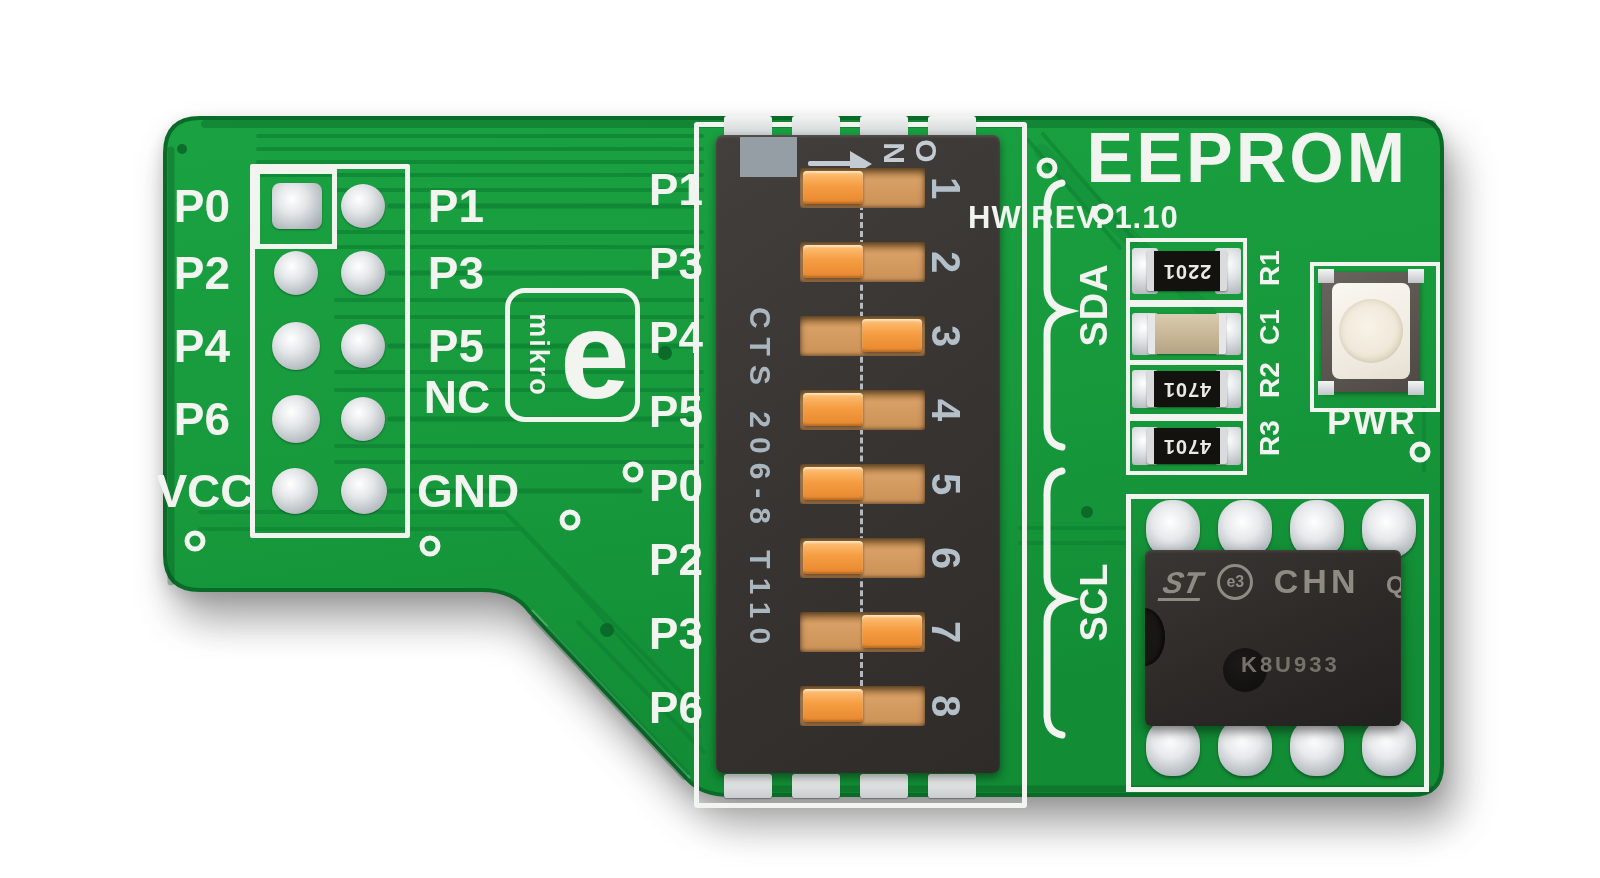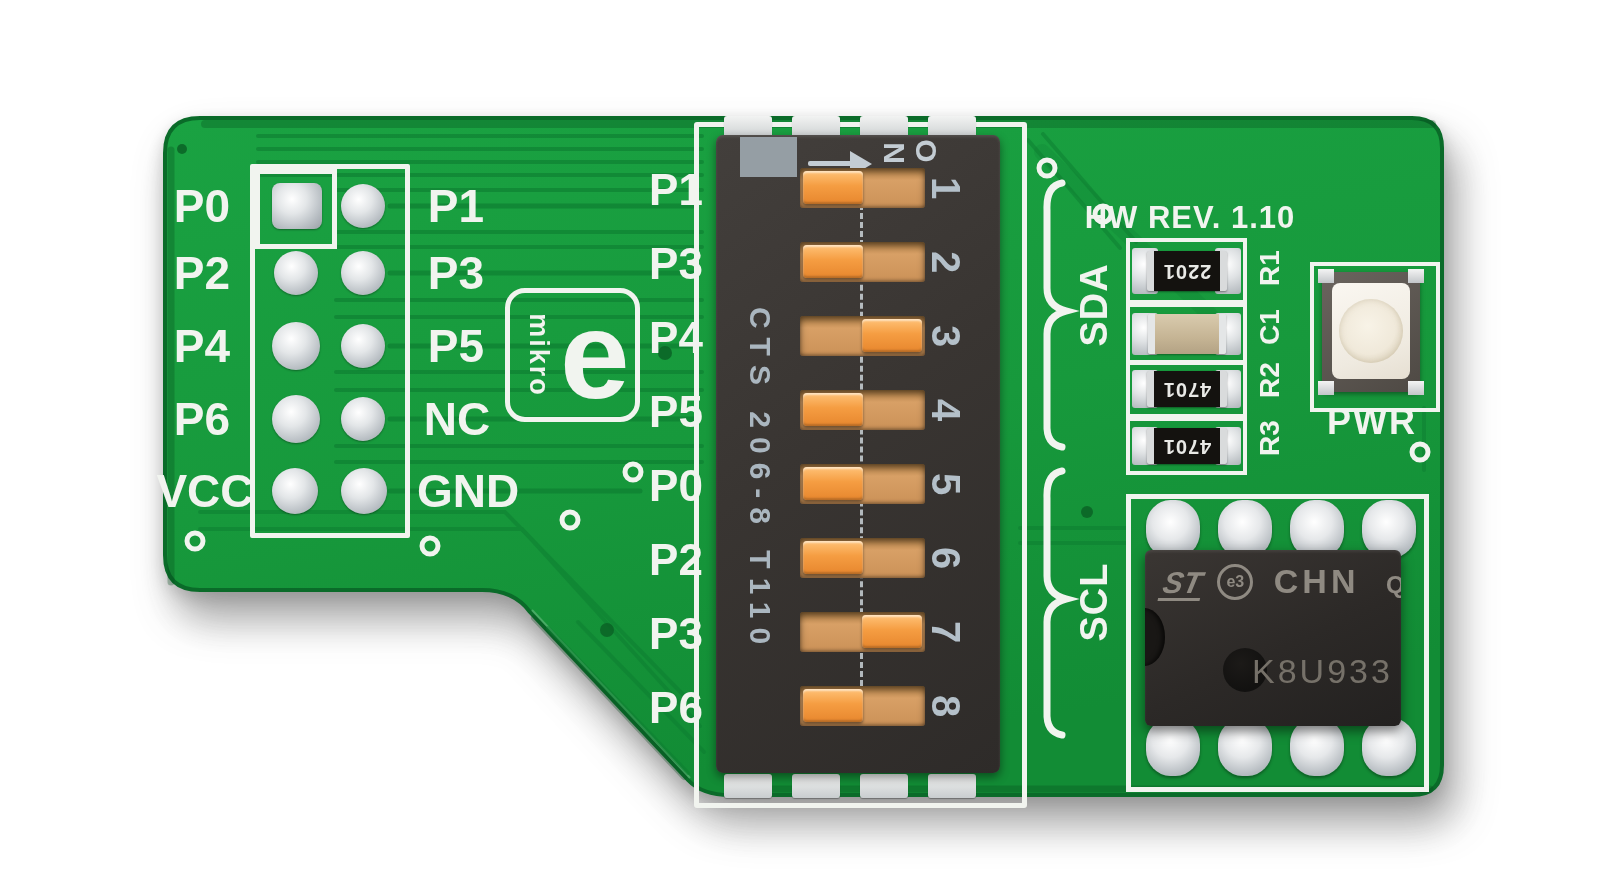--- a/index.html
+++ b/index.html
@@ -180,21 +180,21 @@
   <div class="el pad" style="left:341px;top:468px;width:46px;height:46px;"></div>
 
   <div class="el pinlabel ctr" style="left:202px;top:206px;">P0</div>
   <div class="el pinlabel ctr" style="left:202px;top:273px;">P2</div>
   <div class="el pinlabel ctr" style="left:202px;top:346px;">P4</div>
   <div class="el pinlabel ctr" style="left:202px;top:419px;">P6</div>
   <div class="el pinlabel ctr" style="left:205px;top:491px;">VCC</div>
   <div class="el pinlabel ctr" style="left:456px;top:206px;">P1</div>
   <div class="el pinlabel ctr" style="left:456px;top:273px;">P3</div>
   <div class="el pinlabel ctr" style="left:456px;top:346px;">P5</div>
-  <div class="el pinlabel ctr" style="left:457px;top:419px;">NC</div>
+  <div class="el pinlabel ctr" style="left:457px;top:397px;">NC</div>
   <div class="el pinlabel ctr" style="left:468px;top:491px;">GND</div>
 
   <div class="el mlogo" style="left:505px;top:288px;width:125px;height:124px;">
     <span class="mlogo-word">mikro</span>
     <span class="mlogo-e">e</span>
   </div>
 
   <div class="el diplabel ctr" style="left:676px;top:190px;">P1</div>
   <div class="el diplabel ctr" style="left:676px;top:264px;">P3</div>
   <div class="el diplabel ctr" style="left:676px;top:338px;">P4</div>
@@ -319,18 +319,19 @@
   <div class="el icpad" style="left:1362px;top:718px;width:54px;height:58px;"></div>
 
   <div class="el icbody" style="left:1145px;top:550px;width:256px;height:176px;">
     <div class="icnotch"></div>
     <div class="icdimple"></div>
     <div class="icline" style="left:16px;top:12px;">
       <span class="stlogo">ST</span><span class="pbfree">e3</span>
       <span style="font-size:34px;font-weight:bold;letter-spacing:4px;margin-left:16px;">CHN</span>
       <span style="font-size:24px;font-weight:bold;margin-left:22px;">Q</span>
     </div>
-    <div class="icline" style="left:107px;top:102px;font-size:34px;font-weight:normal;letter-spacing:3px;color:#767169;">K8U933</div>
-  </div>
-
-  <div class="el hwrev" style="left:996px;top:200px;width:388px;text-align:center;">HW REV. 1.10</div>
+    <div class="icline" style="left:96px;top:102px;font-size:22px;font-weight:bold;letter-spacing:3px;color:#767169;">K8U933</div>
+  </div>
+
+  <div class="el title" style="left:1020px;top:124px;width:388px;text-align:right;font-size:70px;letter-spacing:3px;line-height:68px;">EEPROM</div>
+  <div class="el hwrev" style="left:968px;top:200px;width:388px;text-align:left;">HW REV. 1.10</div>
 
 </div>
 
 </body></html>

